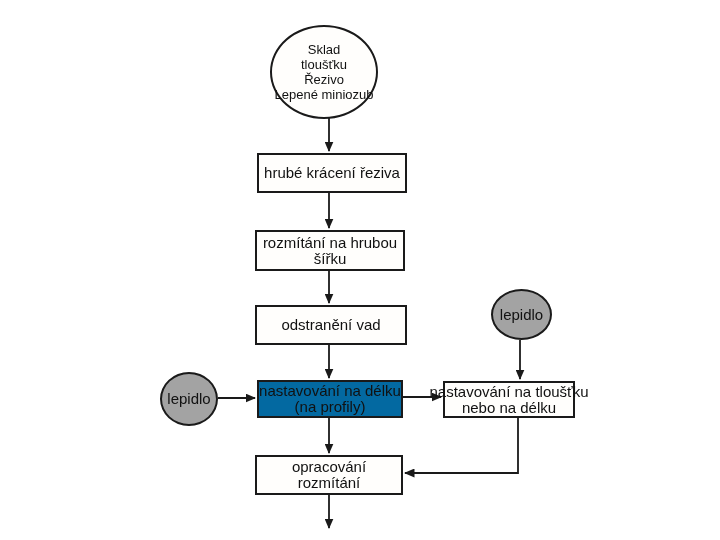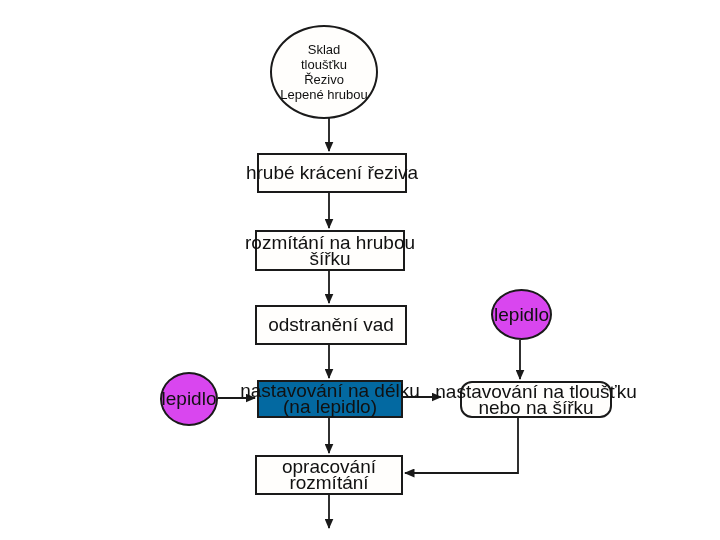--- a/index.html
+++ b/index.html
@@ -5,34 +5,34 @@
   html,body { margin:0; padding:0; background:#ffffff; }
   .stage {
     position:relative; width:720px; height:540px; background:#ffffff;
     font-family:"Liberation Sans", sans-serif; color:#111; overflow:hidden;
   }
   .arrow-layer { position:absolute; left:0; top:0; width:720px; height:540px; pointer-events:none; }
   .node {
     position:absolute; box-sizing:border-box; background:#fffefc;
     border:2px solid #1a1a1a; display:flex; flex-direction:column;
     align-items:center; justify-content:center; text-align:center;
-    font-size:19px; line-height:16px;
+    font-size:15px; line-height:16px;
   }
   .node .line { display:block; white-space:nowrap; }
   .ellipse { border-radius:50%; border-width:2px; line-height:15px; font-size:13px; }
-  .circle  { border-radius:50%; border-width:2px; background:#d946ef; }
+  .circle  { border-radius:50%; border-width:2px; background:#a3a3a3; }
   
   #n-storage   { left:270px; top:25px;  width:108px; height:94px; }
   #n-box1      { left:257px; top:153px; width:150px; height:40px; }
   #n-box2      { left:255px; top:230px; width:150px; height:41px; }
   #n-box3      { left:255px; top:305px; width:152px; height:40px; }
   #n-box4      { left:257px; top:380px; width:146px; height:38px; background:#0369a1; }
   #n-glue-left { left:160px; top:372px; width:58px;  height:54px; }
   #n-glue-right{ left:491px; top:289px; width:61px;  height:51px; }
-  #n-box5      { left:460px; top:381px; width:152px; height:37px;border-radius:12px; }
+  #n-box5      { left:443px; top:381px; width:132px; height:37px; }
   #n-box6      { left:255px; top:455px; width:148px; height:40px; }
 </style>
 </head>
 <body>
 
 <div class="stage">
 
   <svg class="arrow-layer" width="720" height="540" viewBox="0 0 720 540" xmlns="http://www.w3.org/2000/svg">
     <defs>
       <marker id="ah" markerWidth="11" markerHeight="9" refX="9.5" refY="4.5" orient="auto" markerUnits="userSpaceOnUse">
@@ -50,52 +50,52 @@
       <line x1="329" y1="418" x2="329" y2="453" marker-end="url(#ah)"></line>
       <polyline points="518,418 518,473 405,473" marker-end="url(#ah)"></polyline>
       <line x1="329" y1="495" x2="329" y2="528" marker-end="url(#ah)"></line>
     </g>
   </svg>
 
   <div id="n-storage" class="node ellipse">
     <span class="line">Sklad</span>
     <span class="line">tloušťku</span>
     <span class="line">Řezivo</span>
-    <span class="line">Lepené hrubou</span>
+    <span class="line">Lepené miniozub</span>
   </div>
 
   <div id="n-box1" class="node">
     <span class="line">hrubé krácení řeziva</span>
   </div>
 
   <div id="n-box3" class="node">
     <span class="line">odstranění vad</span>
   </div>
 
   <div id="n-box2" class="node">
     <span class="line">rozmítání na hrubou</span>
     <span class="line">šířku</span>
   </div>
 
   <div id="n-box4" class="node">
     <span class="line">nastavování na délku</span>
-    <span class="line">(na lepidlo)</span>
+    <span class="line">(na profily)</span>
   </div>
 
   <div id="n-glue-left" class="node circle">
     <span class="line">lepidlo</span>
   </div>
 
   <div id="n-glue-right" class="node circle">
     <span class="line">lepidlo</span>
   </div>
 
   <div id="n-box5" class="node">
     <span class="line">nastavování na tloušťku</span>
-    <span class="line">nebo na šířku</span>
+    <span class="line">nebo na délku</span>
   </div>
 
   <div id="n-box6" class="node">
     <span class="line">opracování</span>
     <span class="line">rozmítání</span>
   </div>
 
 </div>
 
 </body></html>

